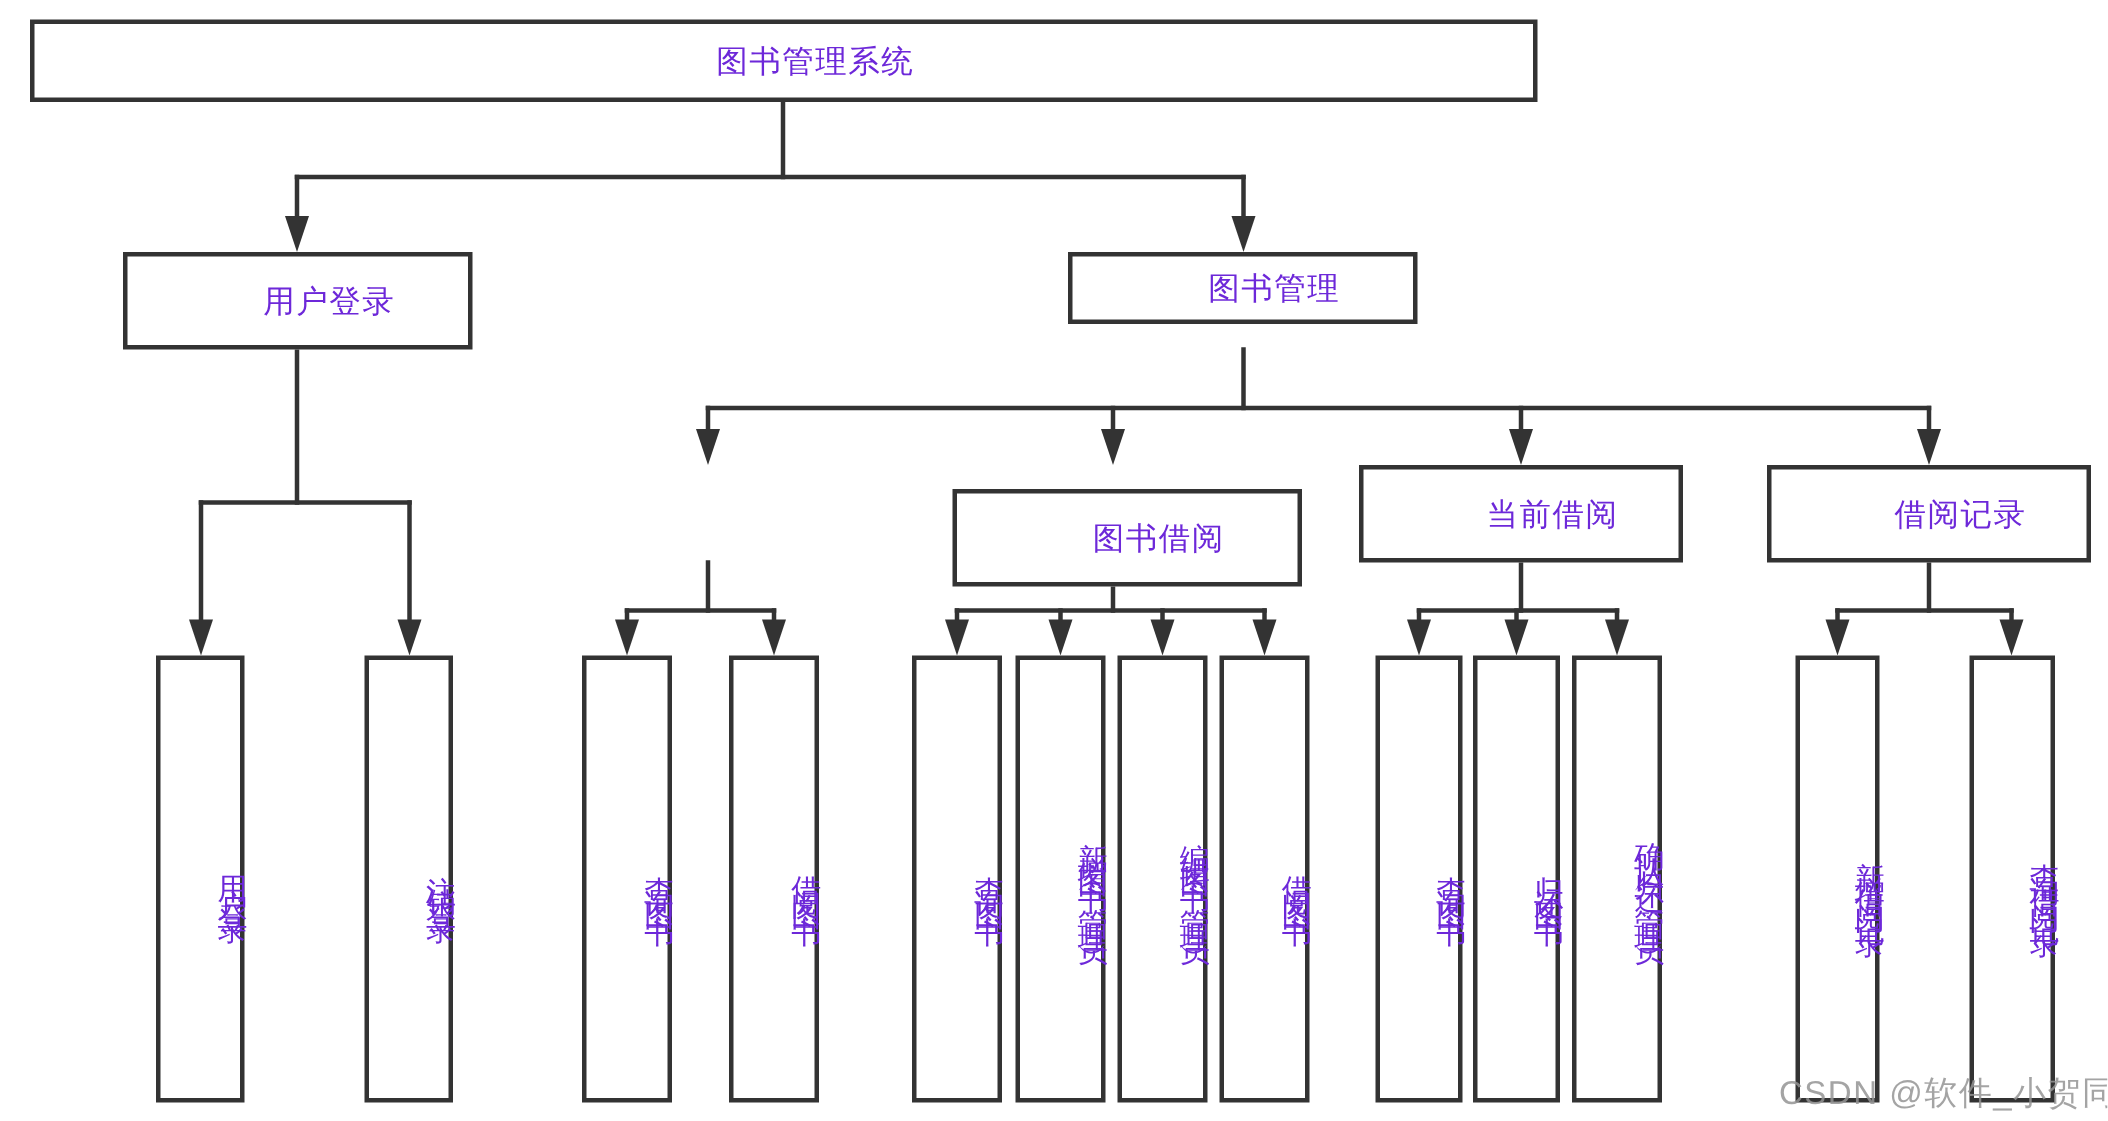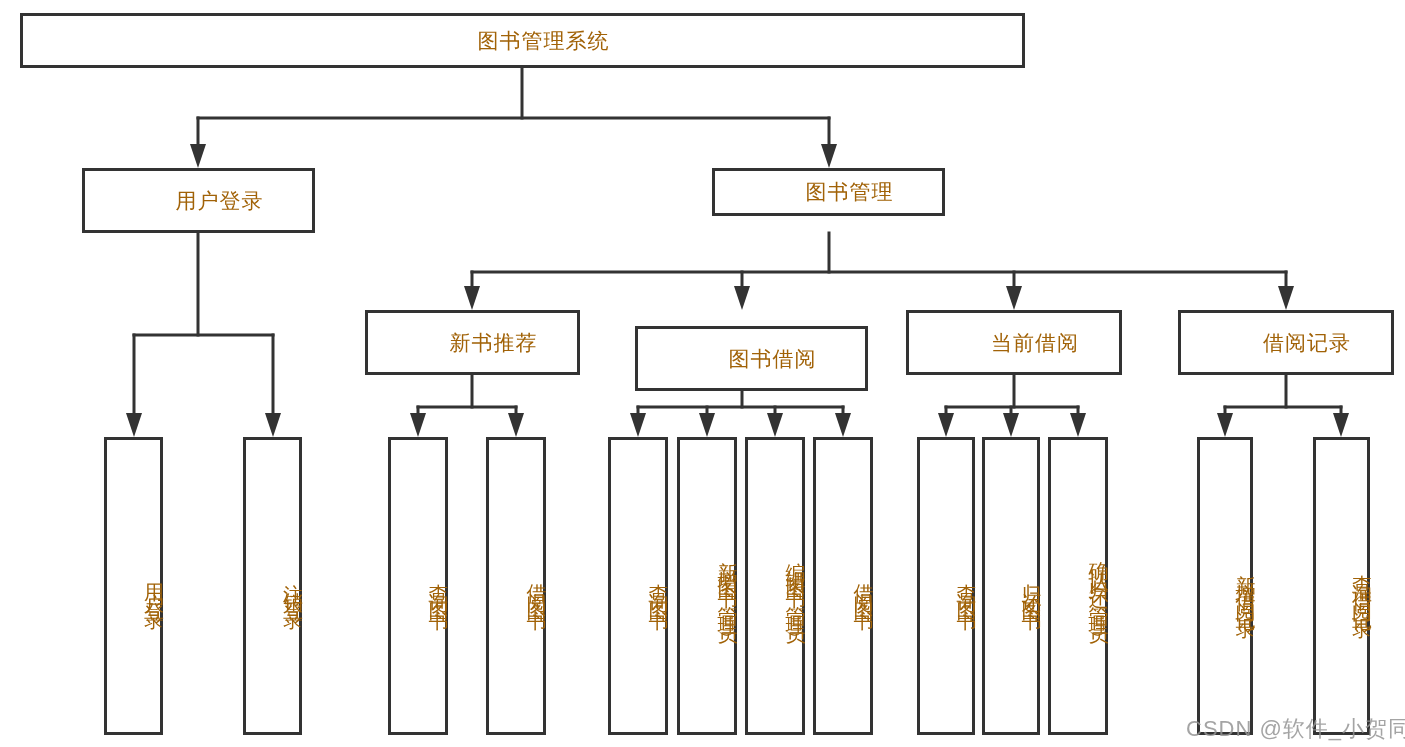--- a/index.html
+++ b/index.html
@@ -18,21 +18,21 @@
     z-index: 1;
   }
   .node {
     position: absolute;
     box-sizing: border-box;
     border: 3px solid #333333;
     background: #ffffff;
     display: flex;
     align-items: center;
     justify-content: center;
-    color: #a16207;
+    color: #6d28d9;
     z-index: 2;
     padding-left: 42px;
   }
   .hbox { font-size: 21px; letter-spacing: 1px; }
   .vbox {
     font-size: 20px;
     writing-mode: vertical-lr;
     letter-spacing: 9px;
     line-height: 1;
     text-align: center;
@@ -134,23 +134,20 @@
     <span>图书管理系统</span>
   </div>
 
   <div class="node hbox" style="left:82px; top:168px; width:233px; height:65px">
     <span>用户登录</span>
   </div>
   <div class="node hbox" style="left:712px; top:168px; width:233px; height:48px">
     <span>图书管理</span>
   </div>
 
-  <div class="node hbox" style="left:365px; top:310px; width:215px; height:65px">
-    <span>新书推荐</span>
-  </div>
   <div class="node hbox" style="left:635px; top:326px; width:233px; height:65px">
     <span>图书借阅</span>
   </div>
   <div class="node hbox" style="left:906px; top:310px; width:216px; height:65px">
     <span>当前借阅</span>
   </div>
   <div class="node hbox" style="left:1178px; top:310px; width:216px; height:65px">
     <span>借阅记录</span>
   </div>
 

